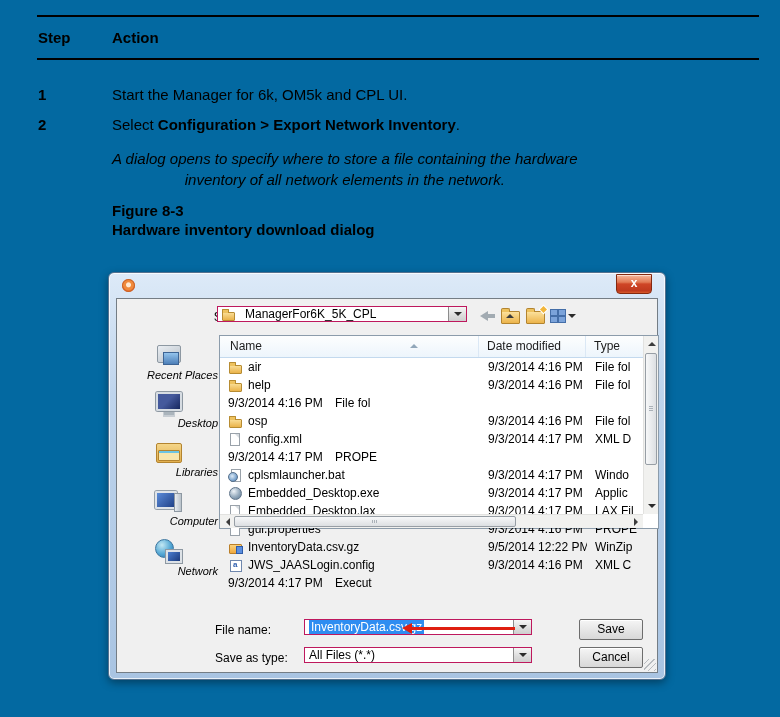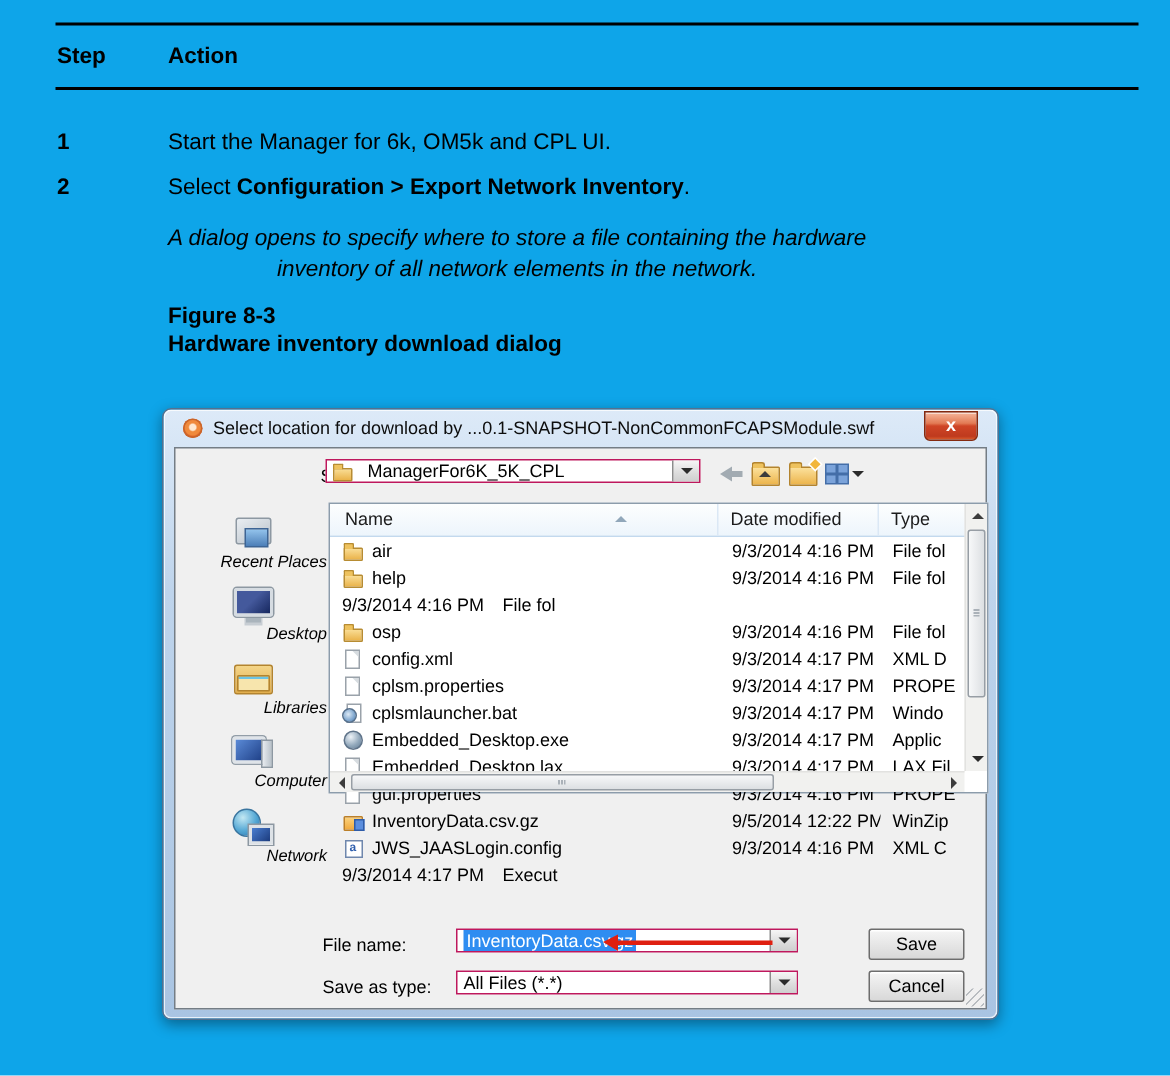--- a/index.html
+++ b/index.html
@@ -1,16 +1,16 @@
 <!DOCTYPE html>
 <html><head>
 <meta charset="utf-8">
 <style>
   html,body { margin:0; padding:0; background:#fff; }
-  .page { position:relative; width:780px; height:717px; background:#0ea5e9;
+  .page { position:relative; width:780px; height:717px; background:#0369a1;
           font-family:"Liberation Sans", sans-serif; color:#000; overflow:hidden; }
 
   
   .rule { position:absolute; left:37px; width:722px; height:2px; background:#000; }
   .rule-top { top:15px; }
   .rule-mid { top:58px; }
   .doc-txt { position:absolute; font-size:15px; line-height:20px; }
   .b { font-weight:bold; }
   .i { font-style:italic; }
   .col-step { left:38px; }
@@ -201,21 +201,20 @@
     <span>A dialog opens to specify where to store a file containing the hardware</span><br>
     <span>inventory of all network elements in the network.</span>
   </div>
 
   <div class="doc-txt b col-action" style="top:201px;">Figure 8-3</div>
   <div class="doc-txt b col-action" style="top:220px;">Hardware inventory download dialog</div>
 
   <div class="dialog">
     <div class="titlebar">
       <span class="title-icon"></span>
-      <span class="title-text">Select location for download by ...0.1-SNAPSHOT-NonCommonFCAPSModule.swf</span>
       <span class="close-btn">x</span>
     </div>
 
     <div class="panel">
 
       <div class="lbl savein-label">Save in:</div>
       <div class="combo combo-save-in">
         <span class="fi fi-folder" style="margin-left:3px;"></span>
         <span class="combo-text">ManagerFor6K_5K_CPL</span>
         <span class="combo-btn">
@@ -292,24 +291,20 @@
           </div>
           <div class="frow">
             <span class="c-name">
                 <span class="fi fi-file"></span>
                 <span>config.xml</span>
               </span>
             <span class="c-date">9/3/2014 4:17 PM</span>
               <span class="c-type">XML D</span>
           </div>
           <div class="frow">
-            <span class="c-name">
-                <span class="fi fi-file"></span>
-                <span>cplsm.properties</span>
-              </span>
             <span class="c-date">9/3/2014 4:17 PM</span>
               <span class="c-type">PROPE</span>
           </div>
           <div class="frow">
             <span class="c-name">
                 <span class="fi fi-gear"></span>
                 <span>cplsmlauncher.bat</span>
               </span>
             <span class="c-date">9/3/2014 4:17 PM</span>
               <span class="c-type">Windo</span>

